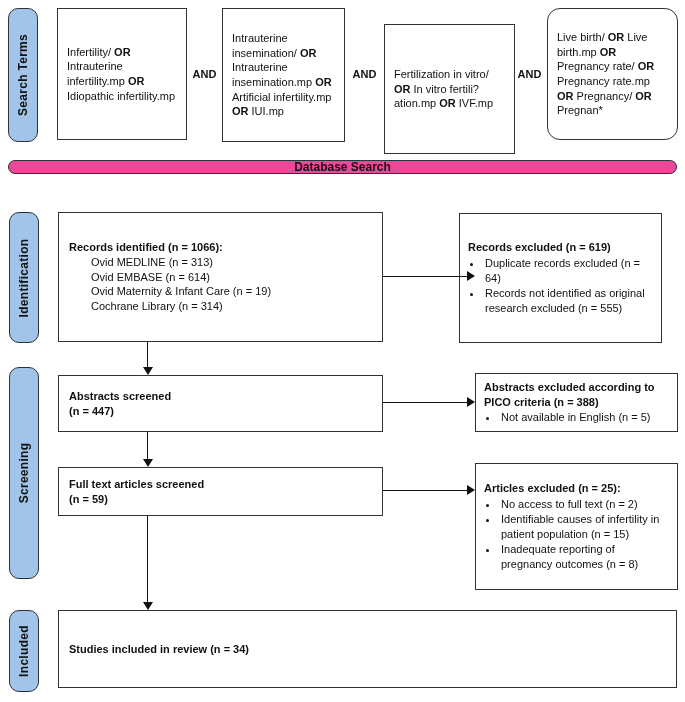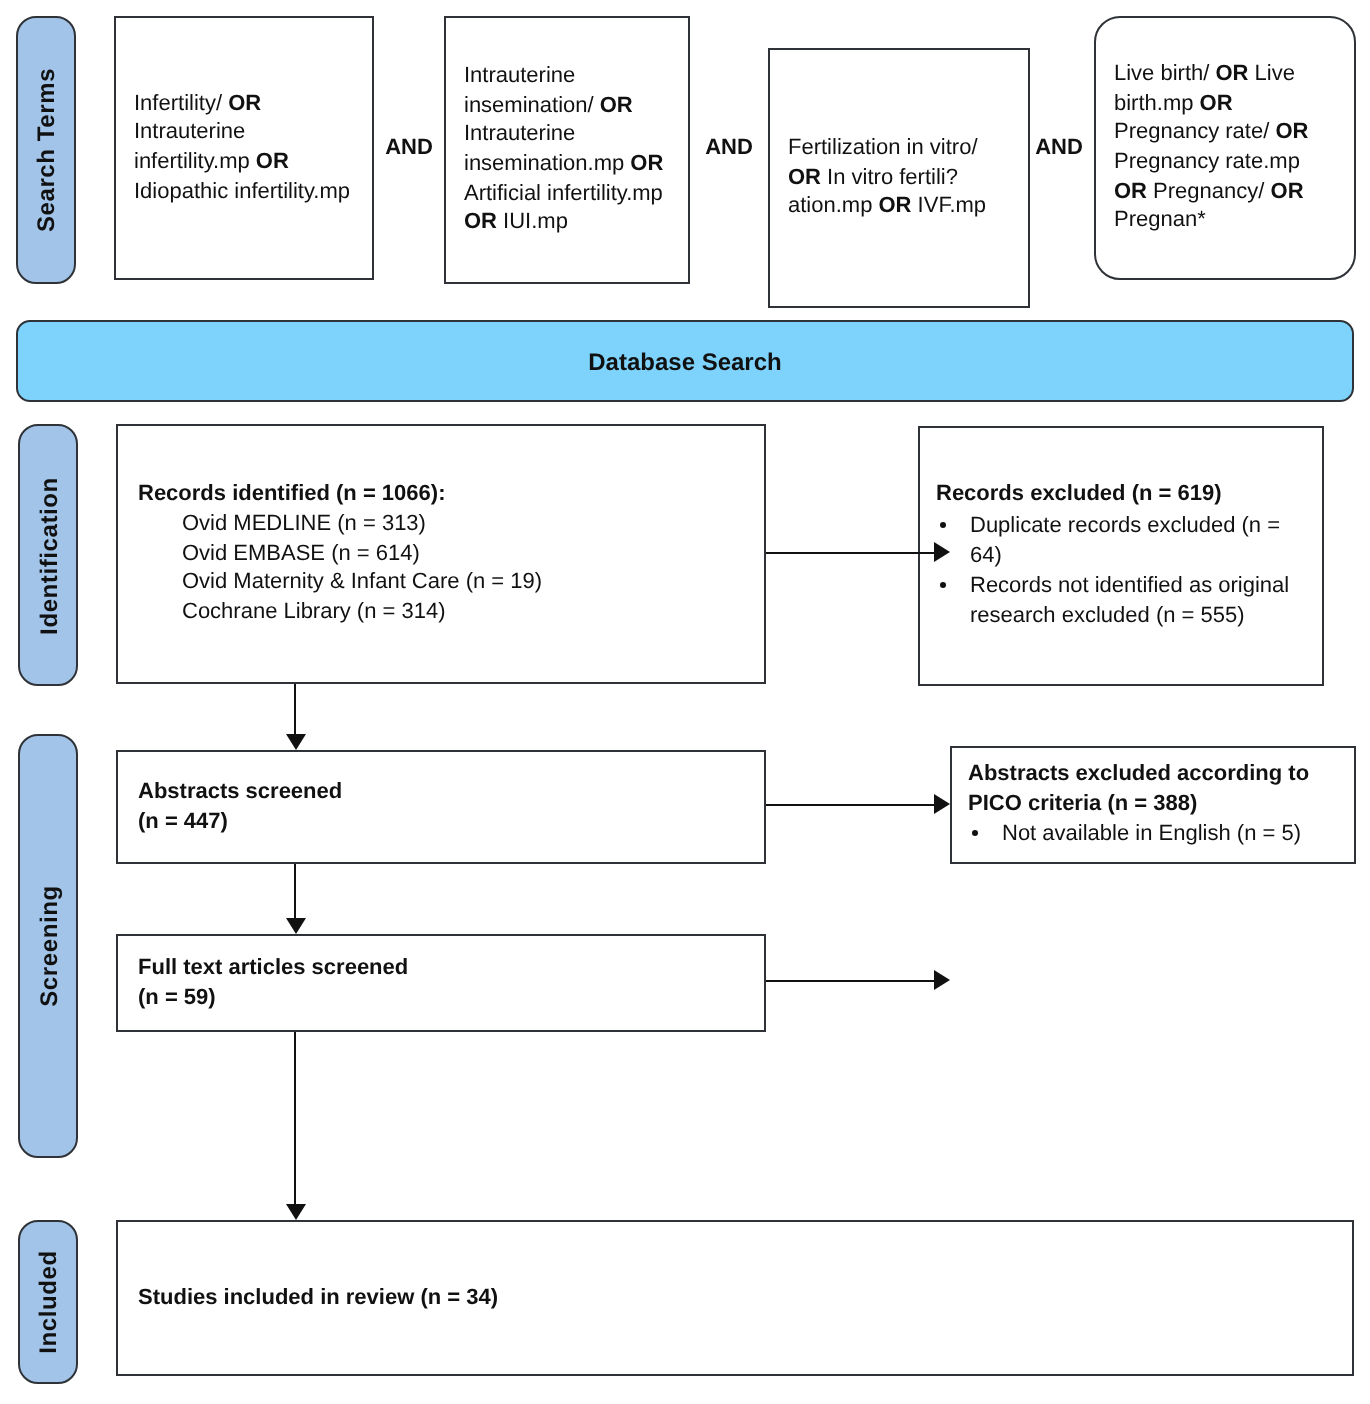--- a/index.html
+++ b/index.html
@@ -22,21 +22,21 @@
   .searchbox{
     display:flex;align-items:center;padding:6px 9px;font-size:11px;line-height:1.33;
   }
   .searchbox .seg-wrap{display:block;}
   .and{
     position:absolute;display:flex;align-items:center;justify-content:center;
     font-weight:bold;font-size:11px;box-sizing:border-box;
   }
 
   .dbbar{
-    position:absolute;left:8px;top:160px;width:669px;height:41px;background:#7dd3fc;
+    position:absolute;left:8px;top:160px;width:669px;height:14px;background:#ec4899;
     border:1.6px solid #2f3338;border-radius:7px;display:flex;align-items:center;justify-content:center;
     font-weight:bold;font-size:12px;box-sizing:border-box;
   }
 
   .flowbox{
     display:flex;flex-direction:column;justify-content:center;
     font-size:11px;line-height:1.35;padding:6px 10px;
   }
   .flowbox .title{font-weight:bold;white-space:pre-line;}
   .plainlines{margin:0;padding:0;list-style:none;}
@@ -131,20 +131,28 @@
   <div class="hline" style="left:383px;top:402px;width:84px;"></div>
   <div class="head-right" style="left:467px;top:397px;"></div>
   <div class="vline" style="left:147px;top:432px;height:27px;"></div>
   <div class="head-down" style="left:143px;top:459px;"></div>
 
   <div class="box flowbox" style="left:58px;top:467px;width:325px;height:49px;">
     <div class="title">Full text articles screened
 (n = 59)</div>
   </div>
 
+  <div class="box flowbox" style="left:475px;top:463px;width:203px;height:127px;padding:6px 8px;">
+    <div class="title">Articles excluded (n = 25):</div>
+    <ul class="bullets">
+        <li>No access to full text (n = 2)</li>
+        <li>Identifiable causes of infertility in patient population (n = 15)</li>
+        <li>Inadequate reporting of pregnancy outcomes (n = 8)</li>
+      </ul>
+  </div>
 
   <div class="hline" style="left:383px;top:490px;width:84px;"></div>
   <div class="head-right" style="left:467px;top:485px;"></div>
   <div class="vline" style="left:147px;top:516px;height:86px;"></div>
   <div class="head-down" style="left:143px;top:602px;"></div>
 
   <div class="sidelabel" style="left:9px;top:610px;width:30px;height:82px;">
     <span class="vtext">Included</span>
   </div>
 

